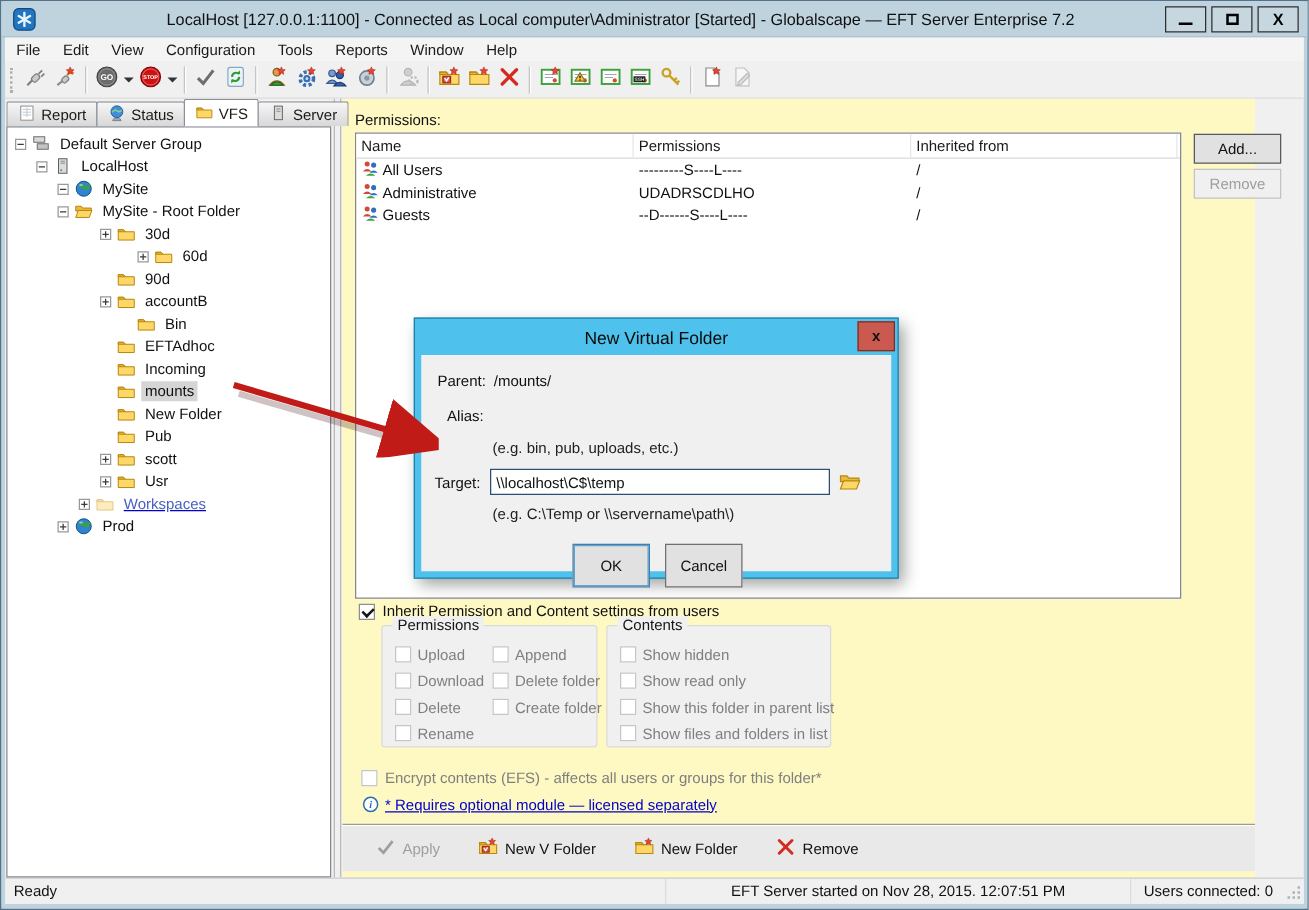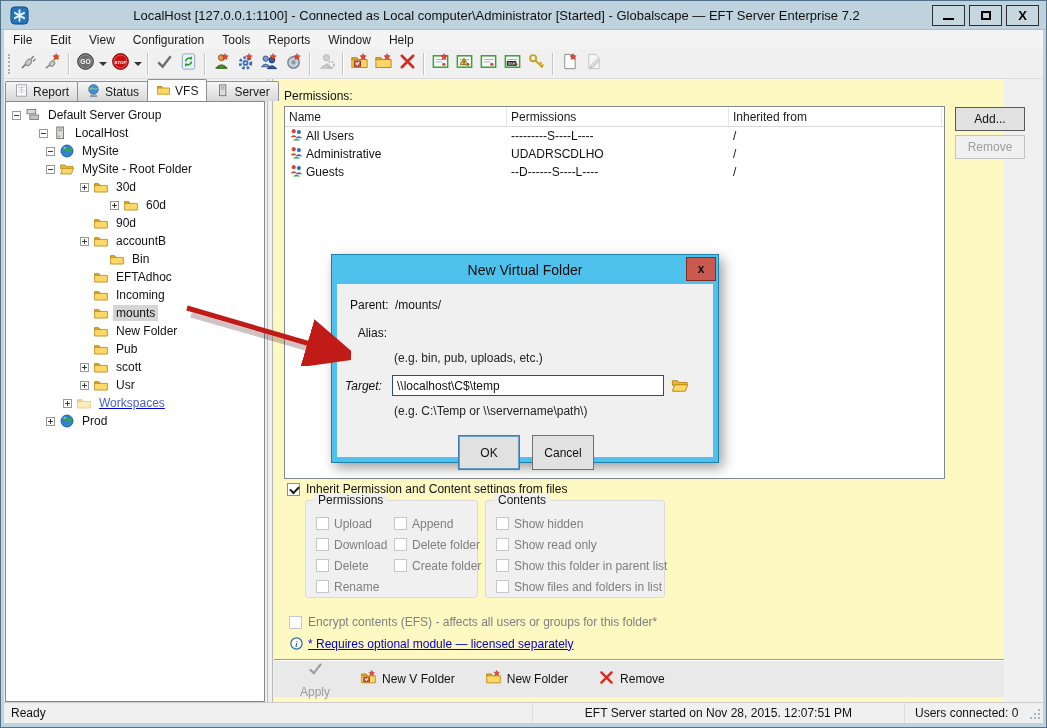--- a/index.html
+++ b/index.html
@@ -77,21 +77,21 @@
   .gitem{display:flex;align-items:center;gap:5px;white-space:nowrap;}
 
   .inforow{position:absolute;display:flex;align-items:center;gap:4px;}
   .inforow svg{width:15px;height:15px;}
   .link{color:#0000CC;text-decoration:underline;}
 
   .divider{position:absolute;left:0;right:0;top:580px;height:0;border-top:1px solid #9A9A9A;box-shadow:0 1px 0 #FFF;}
   .actionbar{position:absolute;left:0;right:0;top:582px;height:36px;background:#E9E9E9;display:flex;align-items:center;gap:30px;padding-left:26px;}
   .act{display:flex;align-items:center;gap:5px;color:#111;}
   .act svg{width:17px;height:17px;}
-  .act.disabled{color:#9E9E9E;flex-direction:column;}
+  .act.disabled{color:#9E9E9E;}
   .act.disabled svg{filter:grayscale(1);opacity:.6;}
 
   
   .statusbar{position:absolute;left:3px;right:3px;bottom:4px;height:21px;background:#F0F0F0;border-top:1px solid #CCCCCC;display:flex;align-items:center;font-size:12px;color:#111;}
   .sb-left{flex:1;padding-left:7px;height:100%;display:flex;align-items:center;border-right:1px solid #DCDCDC;}
   .sb-mid{width:372px;height:100%;display:flex;align-items:center;justify-content:center;border-right:1px solid #DCDCDC;}
   .sb-right{width:122px;height:100%;display:flex;align-items:center;padding-left:10px;}
   .sb-grip{position:relative;width:16px;height:100%;}
   .sb-grip::after{content:"";position:absolute;right:3px;bottom:4px;width:2px;height:2px;background:#A9B4BC;
     box-shadow:-4px 0 #A9B4BC,-8px 0 #A9B4BC,0 -4px #A9B4BC,-4px -4px #A9B4BC,0 -8px #A9B4BC;}
@@ -366,21 +366,21 @@
     </div>
   <div class="tree" id="tree">
       <div class="trow" style="padding-left: 6px;">
         <span class="exp minus"></span>
         <span class="ticon"><svg viewBox="0 0 20 20">
             <rect x="2.5" y="3" width="11" height="5.5" fill="#D9D9D9" stroke="#6E6E6E"></rect>
             <rect x="6" y="10" width="11" height="5.5" fill="#C4C4C4" stroke="#6E6E6E"></rect>
           </svg></span>
         <span class="tlabel">Default Server Group</span>
       </div>
-      <div class="trow" style="padding-left: 33px;">
+      <div class="trow" style="padding-left: 23px;">
         <span class="exp minus"></span>
         <span class="ticon"><svg viewBox="0 0 20 20">
             <rect x="6" y="2.5" width="8.5" height="14.5" fill="#DCDCDC" stroke="#5F5F5F"></rect>
             <line x1="8" y1="5" x2="12.5" y2="5" stroke="#8A8A8A"></line>
             <line x1="8" y1="7" x2="12.5" y2="7" stroke="#8A8A8A"></line>
             <circle cx="8.7" cy="14" r="1" fill="#3FA13F"></circle>
           </svg></span>
         <span class="tlabel">LocalHost</span>
       </div>
       <div class="trow" style="padding-left: 40px;">
@@ -567,21 +567,21 @@
             <div class="lv-cell" style="width: 222px;">--D------S----L----</div>
             <div class="lv-cell" style="width: 213px;">/</div>
           </div>
         </div>
     </div>
     <div class="btn" style="left:681px;top:28px;">Add...</div>
     <div class="btn disabled" style="left:681px;top:56px;">Remove</div>
 
     <div class="cbrow" style="left:13px;top:403px;">
       <span class="cb checked"></span>
-      <span>Inherit Permission and Content settings from files</span>
+      <span>Inherit Permission and Content settings from users</span>
     </div>
 
     <div class="grp" style="left:31px;top:421px;width:173px;height:98px;">
       <span class="grp-legend">Permissions</span>
       <div class="grp-items two" id="perm-checks">
           <span class="gitem gray">
             <span class="cb disabled"></span>
             <span>Upload</span>
           </span>
           <span class="gitem gray">
@@ -692,21 +692,21 @@
     <div class="dlg-close">
         <span>x</span>
       </div>
     <div class="dlg-client">
       <span class="dlbl" style="left:13px;top:14px;">Parent:</span>
       <span class="dlbl" style="left:58px;top:14px;">/mounts/</span>
 
       <span class="dlbl" style="left:8px;top:42px;width:42px;text-align:right;">Alias:</span>
       <span class="hint" style="left:57px;top:67px;">(e.g. bin, pub, uploads, etc.)</span>
 
-      <span class="dlbl" style="left:8px;top:95px;width:42px;text-align:left;font-style:italic;">Target:</span>
+      <span class="dlbl" style="left:8px;top:95px;width:42px;text-align:center;">Target:</span>
       <div class="textbox" style="left:55px;top:91px;width:272px;">
         <span>\\localhost\C$\temp</span>
       </div>
       <span class="browse" style="left:333px;top:92px;"><svg viewBox="0 0 20 20">
             <path d="M2 5 h5.5 l1.5 1.8 H17.5 v3 H2 z" fill="#E8B93E" stroke="#B8860B"></path>
             <path d="M4.5 9.2 h13.6 l-2.6 6.8 H2z" fill="#FDD868" stroke="#B8860B"></path>
           </svg></span>
       <span class="hint" style="left:57px;top:120px;">(e.g. C:\Temp  or  \\servername\path\)</span>
 
       <div class="dbtn default" style="left:121px;top:151px;">OK</div>

